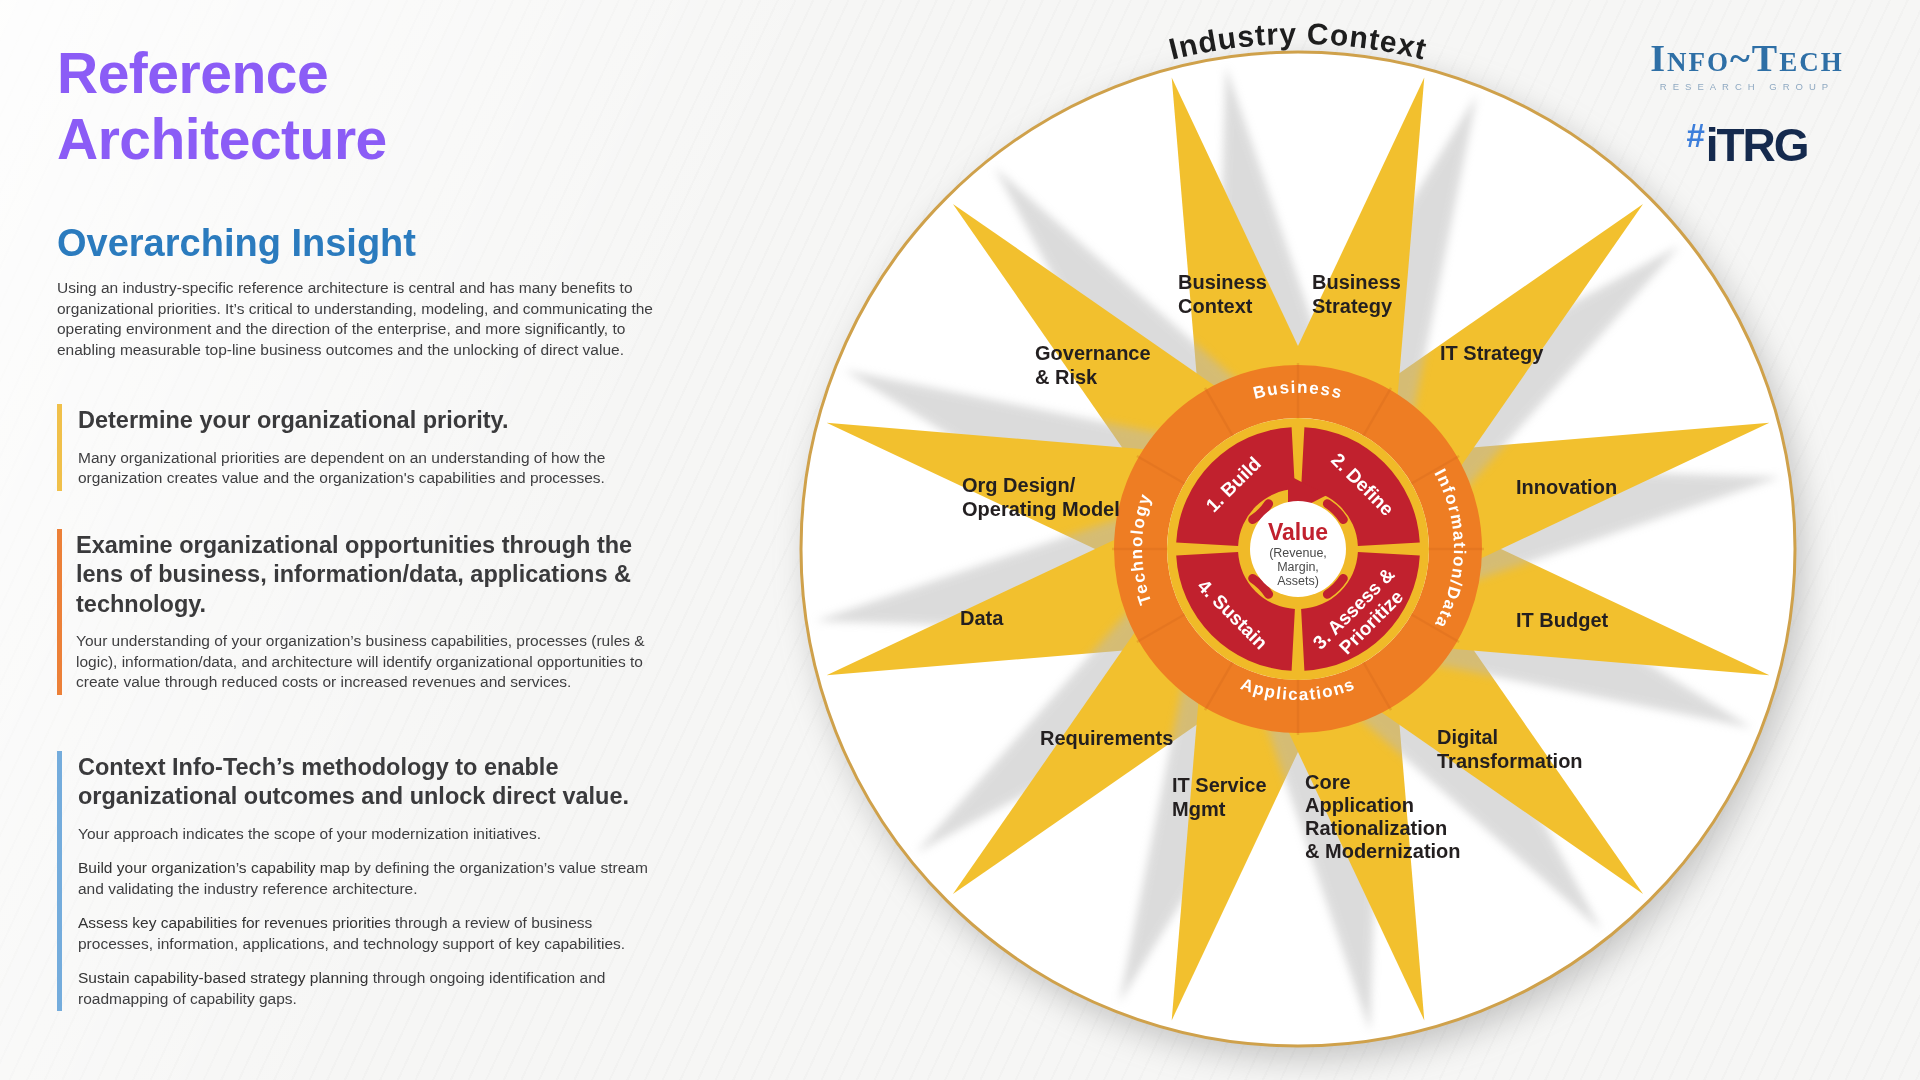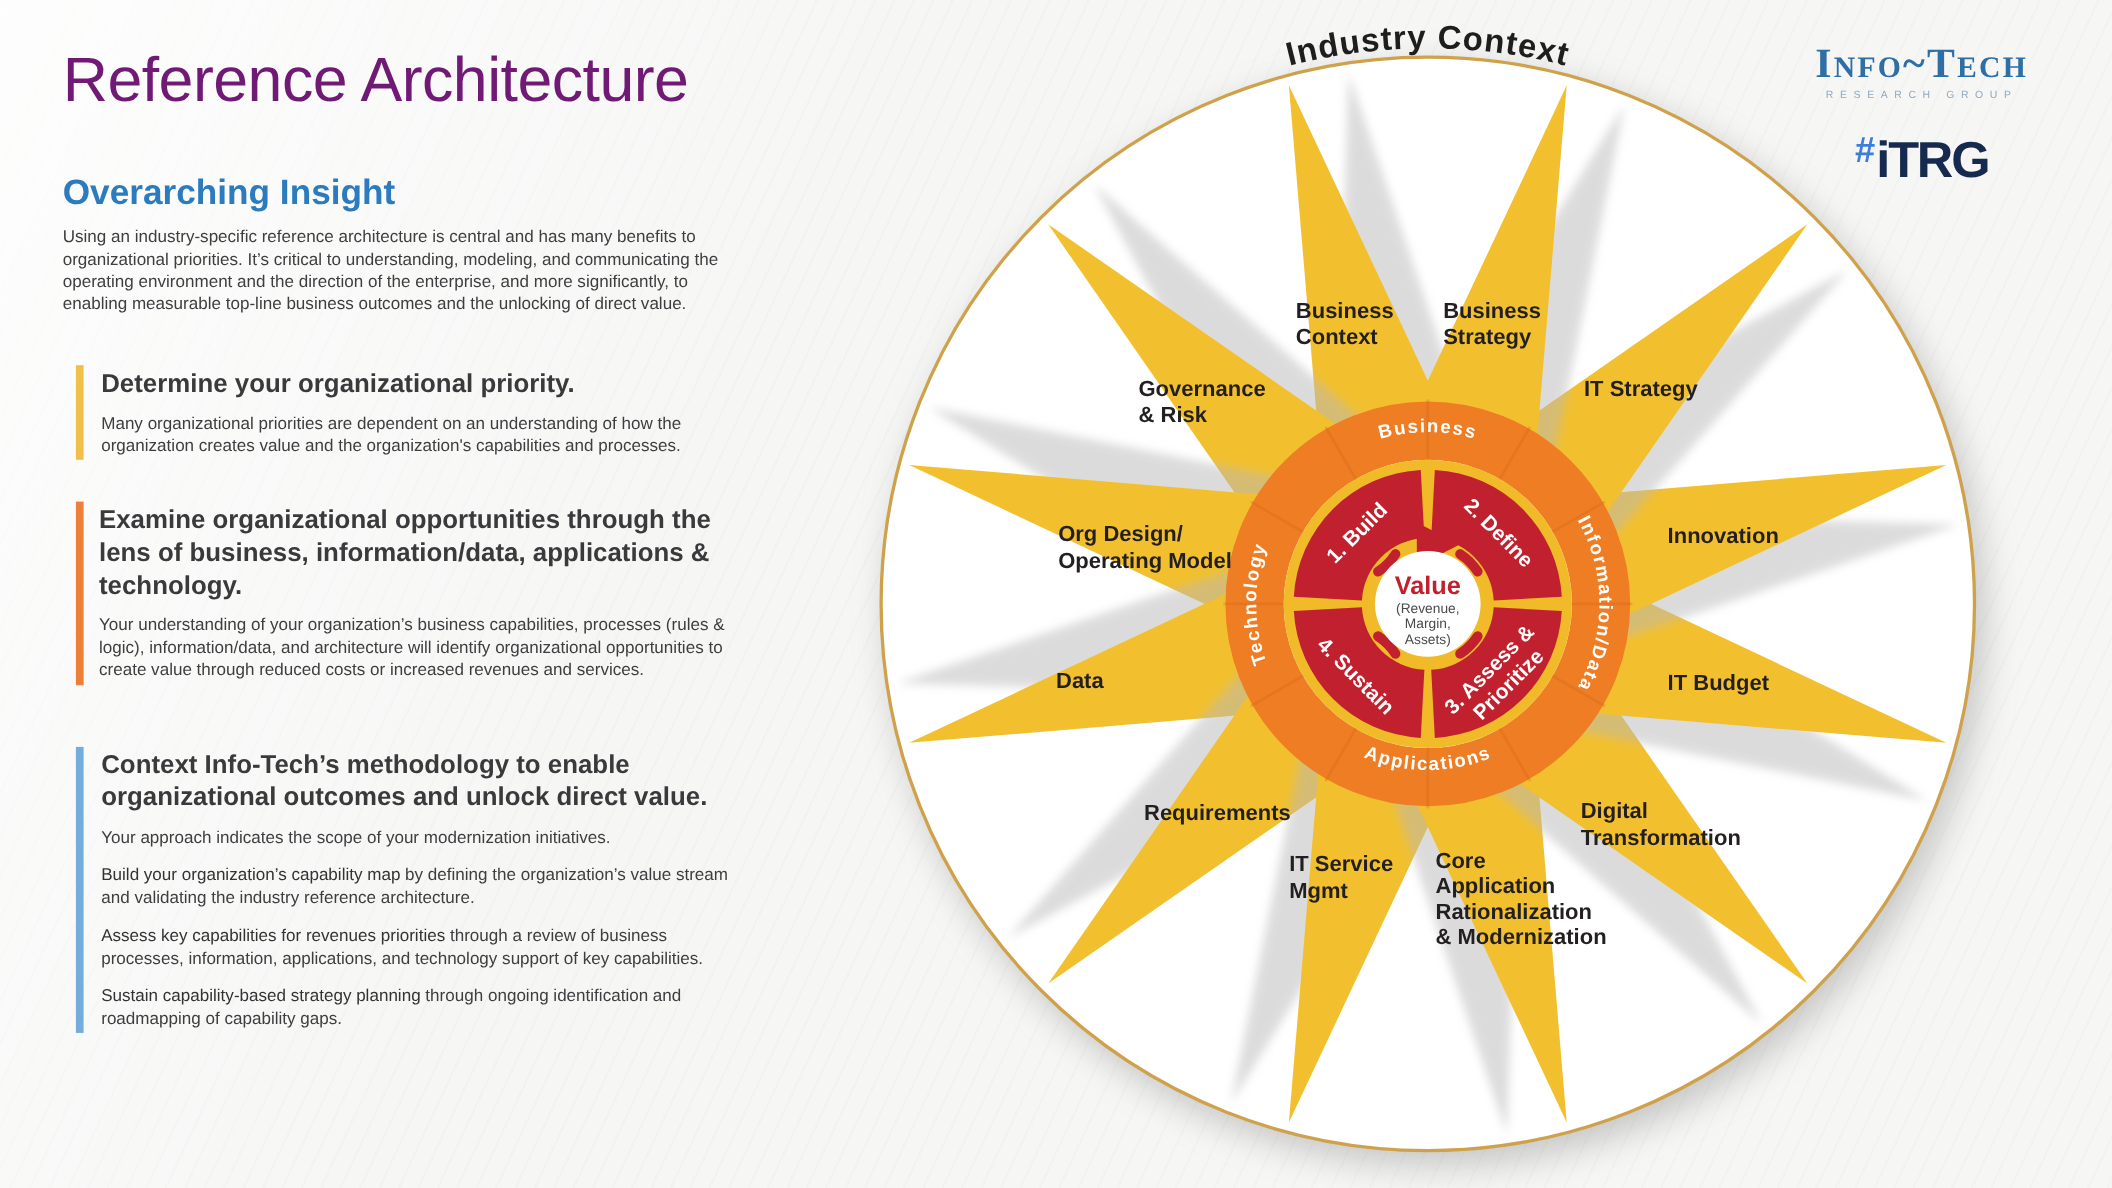--- a/index.html
+++ b/index.html
@@ -14,28 +14,28 @@
     content:""; position:absolute; inset:0; pointer-events:none;
     background:
       linear-gradient(115deg, rgba(255,255,255,.85) 0%, rgba(255,255,255,0) 35%),
       repeating-linear-gradient(115deg, rgba(0,0,0,.016) 0 2px, rgba(0,0,0,0) 2px 16px);
   }
   .canvas { position:absolute; inset:0; }
 
   
   .left-col { position:absolute; left:57px; top:40px; width:614px; }
   h1.page-title {
-    font-size:57px; line-height:1.16; font-weight:400;
-    color:#701a75; letter-spacing:-0.5px;
+    font-size:57px; line-height:1.16; font-weight:700;
+    color:#8b5cf6; letter-spacing:-0.5px;
   }
   h2.insight-heading {
-    margin-top:50px; font-size:32px; font-weight:700; color:#2b7bbe;
+    margin-top:50px; font-size:38px; font-weight:700; color:#2b7bbe;
   }
   p.body-text { margin-top:13px; font-size:15.5px; line-height:1.32; color:#3e3e40; }
-  .callout { padding:2px 0 2px 16px; border-left:7px solid #d946ef;margin-left:12px; }
+  .callout { padding:2px 0 2px 16px; border-left:5px solid #d946ef; }
   .callout.gold   { margin-top:44px; border-color:#f0c04a; }
   .callout.orange { margin-top:38px; border-color:#ec8038;padding-left:14px; }
   .callout.blue   { margin-top:56px; border-color:#74acdc; }
   .callout h3 {
     font-size:23.5px; font-weight:700; color:#3a3a3c; line-height:1.26;
     margin-bottom:12px; max-width:590px;
   }
   .callout p { font-size:15.5px; line-height:1.32; color:#3e3e40; max-width:580px; }
   .callout p + p { margin-top:14px; }
   .callout b { font-weight:400; color:#333; }

